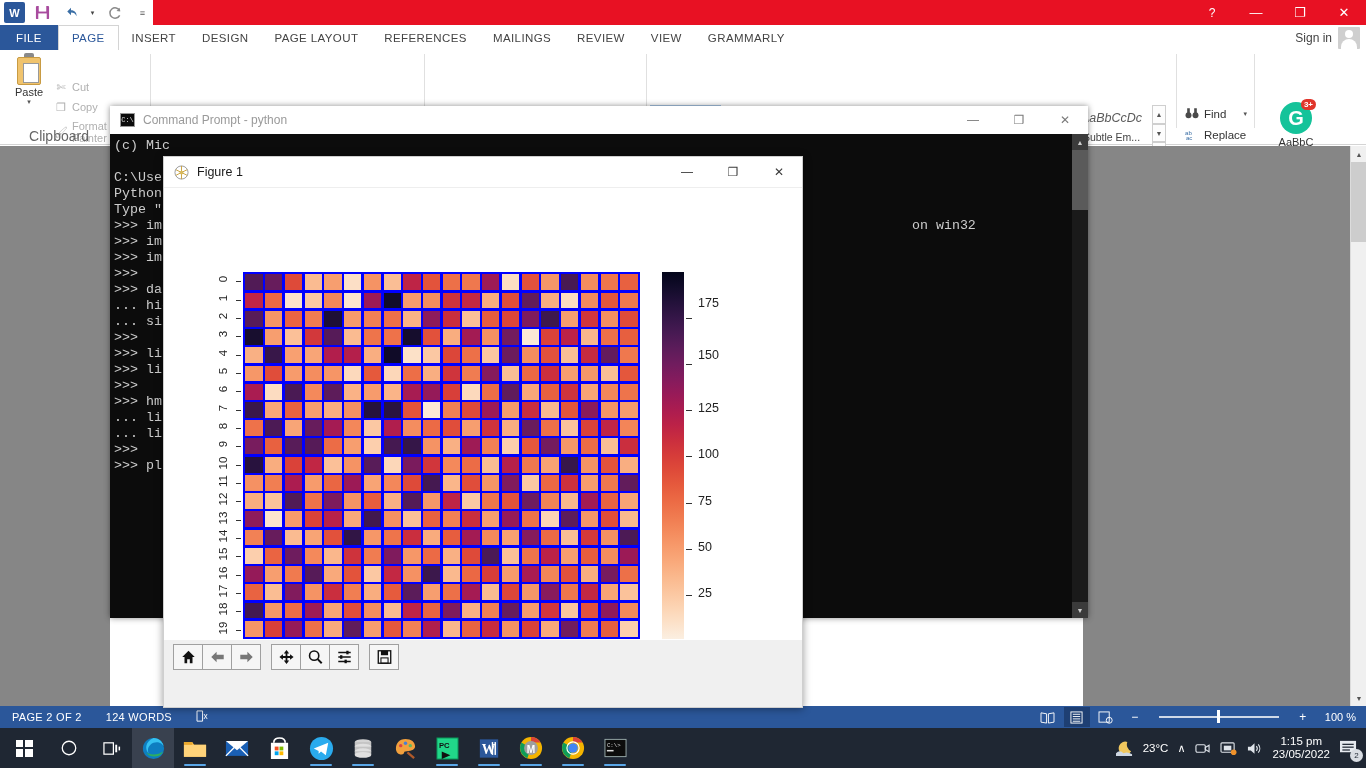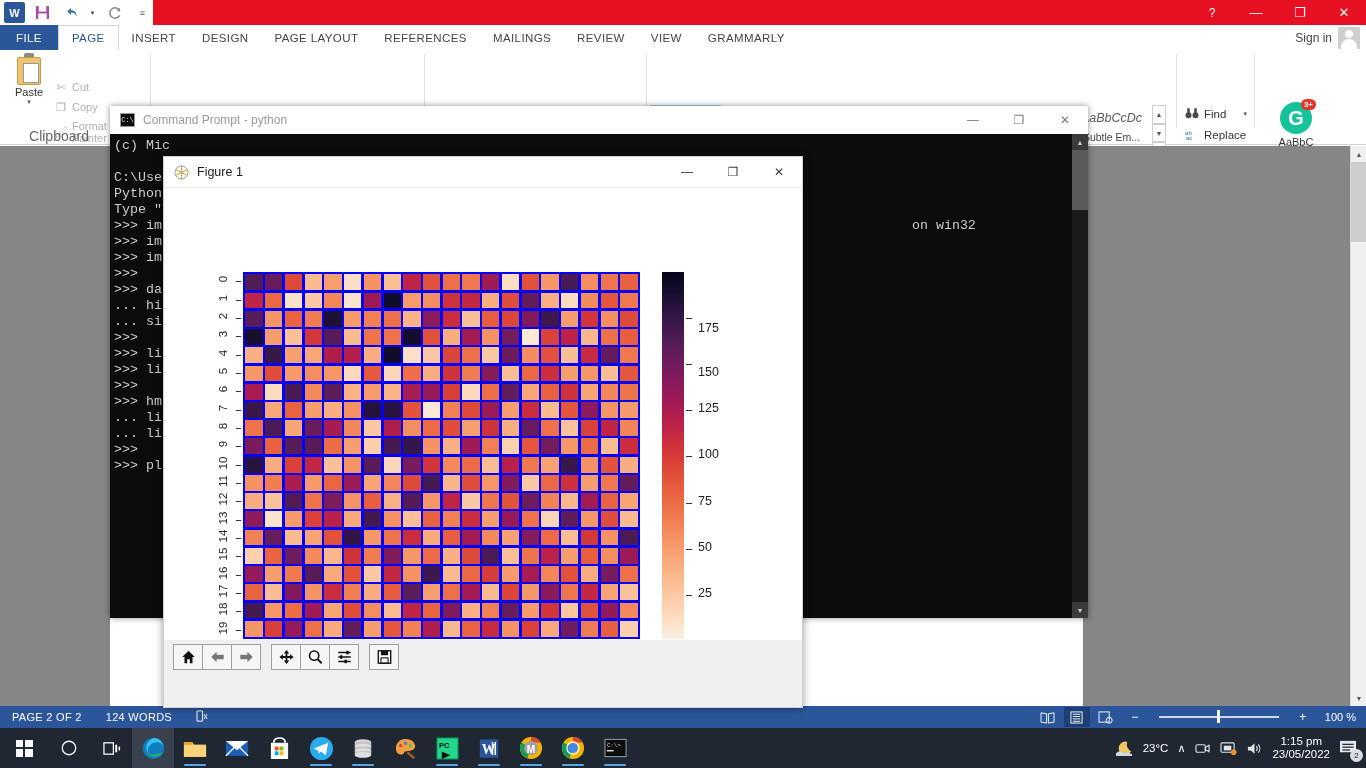--- a/index.html
+++ b/index.html
@@ -1182,23 +1182,23 @@
           <div class="cbar-lab" style="top: 397.739px;">25</div>
           <div class="cbar-tick" style="top: 406.739px;"></div>
           <div class="cbar-lab" style="top: 351.633px;">50</div>
           <div class="cbar-tick" style="top: 360.633px;"></div>
           <div class="cbar-lab" style="top: 305.528px;">75</div>
           <div class="cbar-tick" style="top: 314.528px;"></div>
           <div class="cbar-lab" style="top: 259.422px;">100</div>
           <div class="cbar-tick" style="top: 268.422px;"></div>
           <div class="cbar-lab" style="top: 213.317px;">125</div>
           <div class="cbar-tick" style="top: 222.317px;"></div>
-          <div class="cbar-lab" style="top: 177px;">150</div>
+          <div class="cbar-lab" style="top: 160px;">150</div>
           <div class="cbar-tick" style="top: 176.211px;"></div>
-          <div class="cbar-lab" style="top: 133px;">175</div>
+          <div class="cbar-lab" style="top: 108px;">175</div>
           <div class="cbar-tick" style="top: 130.106px;"></div>
         </div>
     </div>
 
     <div class="fig-toolbar">
       <div class="tbtn">
         <svg width="17" height="16" viewBox="0 0 18 18">
             <path d="M9 2 L16 9 L13.5 9 L13.5 16 L10.5 16 L10.5 11.5 L7.5 11.5 L7.5 16 L4.5 16 L4.5 9 L2 9 Z" fill="#111"></path>
           </svg>
       </div>

